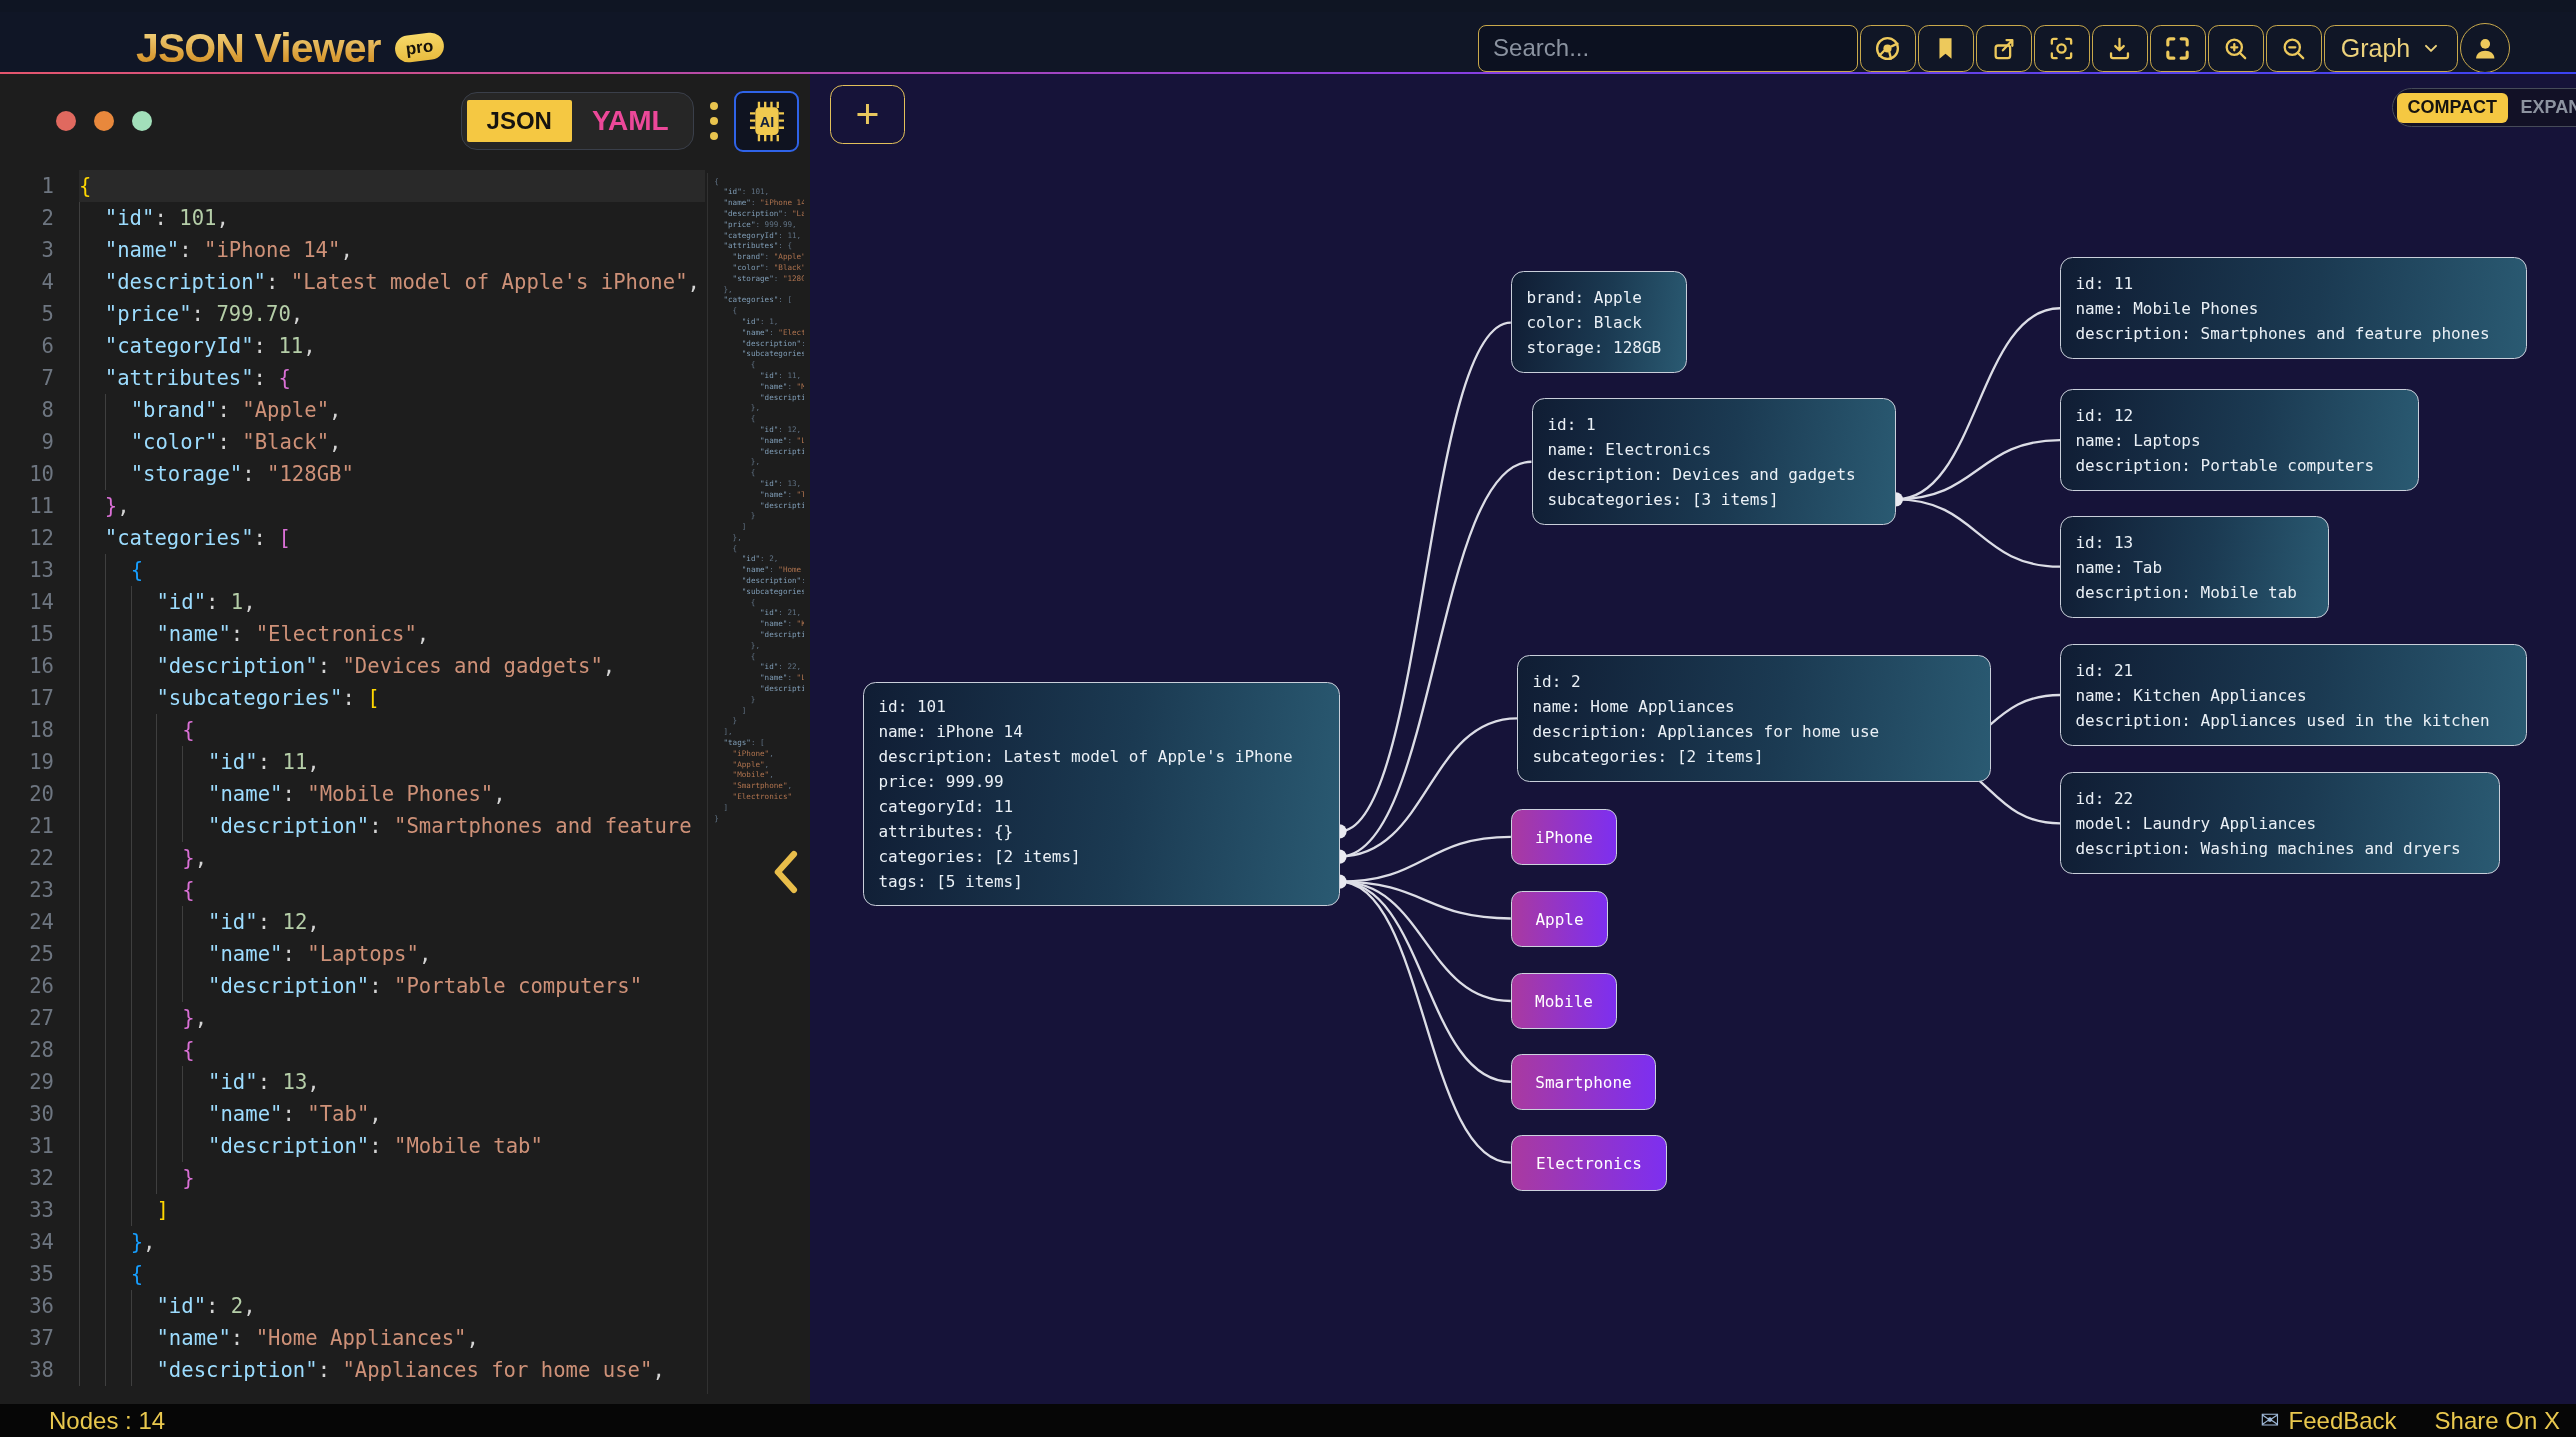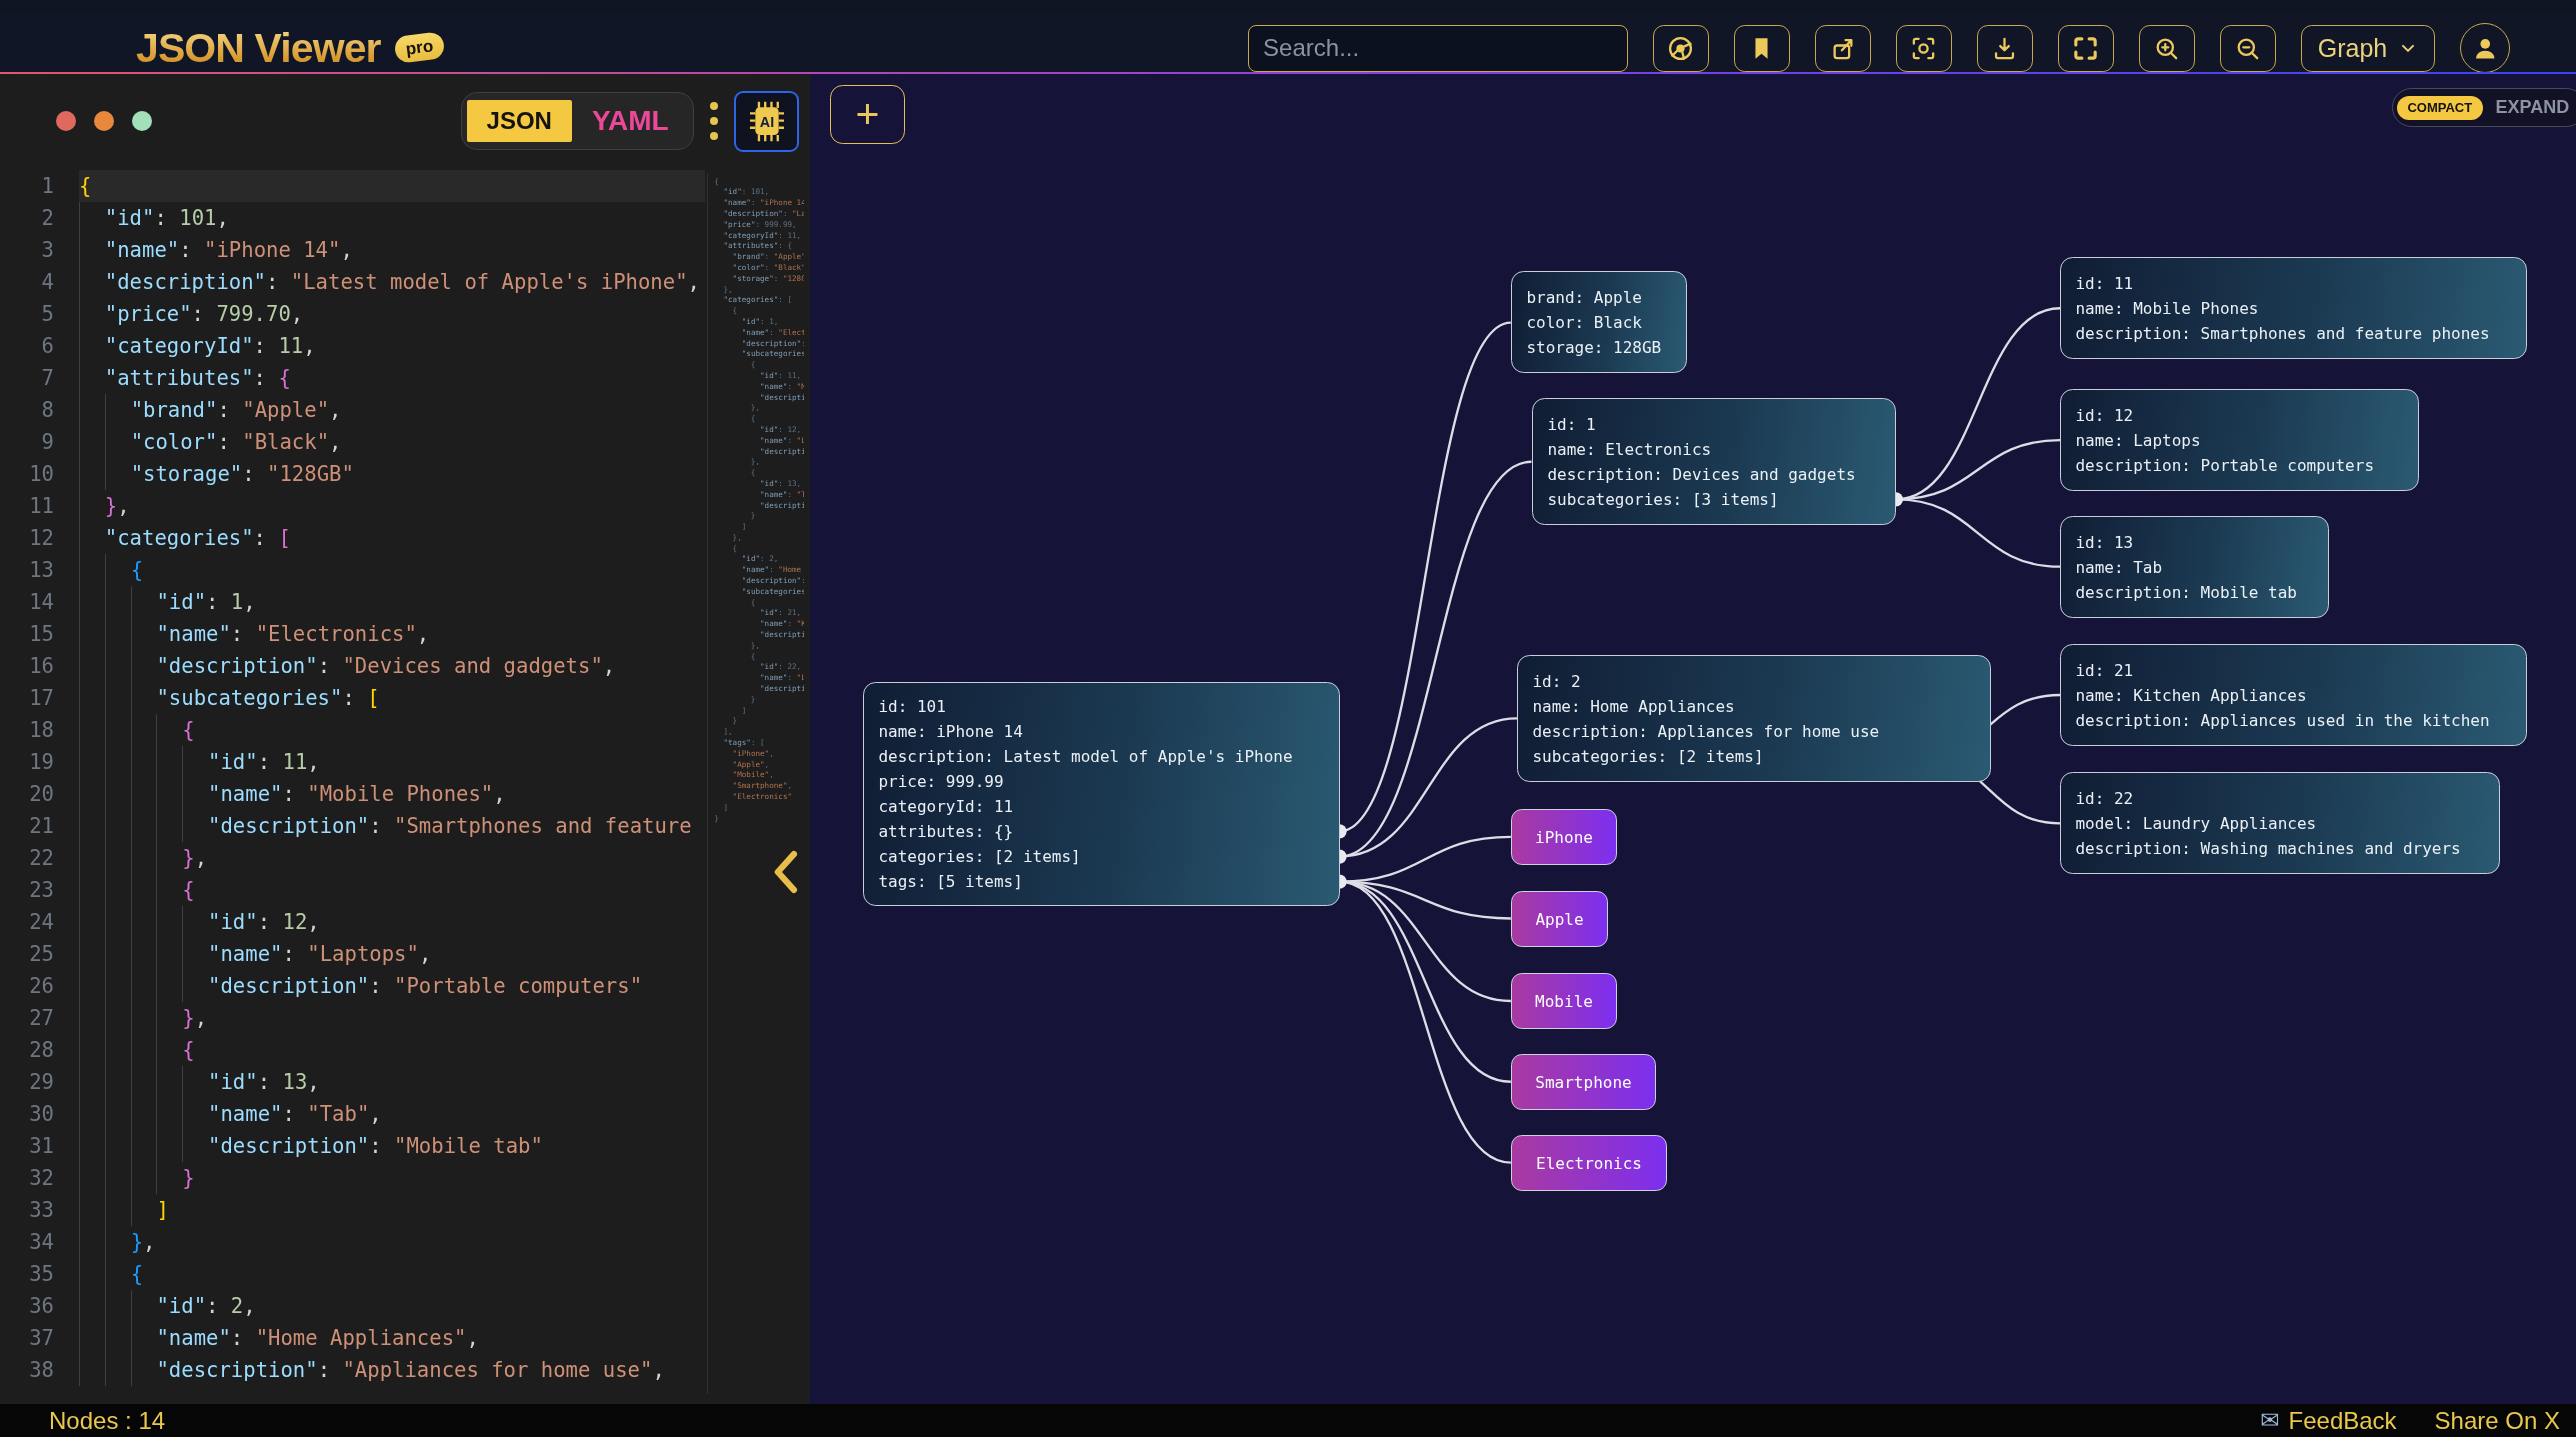--- a/index.html
+++ b/index.html
@@ -11,21 +11,21 @@
             background:#101626; display:flex; align-items:center; }
   #navline { position:absolute; left:0; top:72px; width:2576px; height:2.7px;
              background:linear-gradient(90deg,#e5566d 0%,#8a3fe0 55%,#3b43f2 100%); }
   .logo-wrap { display:flex; align-items:center; gap:14.4px; margin-left:136px; }
   .logo-text { font-size:41px; font-weight:800; letter-spacing:-0.9px;
                background:linear-gradient(180deg,#f6dd8c 0%,#d99b33 70%,#c88b27 100%);
                -webkit-background-clip:text; background-clip:text; color:transparent; }
   .pro-badge { background:linear-gradient(180deg,#f6d867,#e8bc3f); color:#17130a;
                font-size:17px; font-weight:800; padding:3.6px 10.8px; border-radius:897px;
                transform:rotate(-7deg); }
-  .nav-right { margin-left:auto; display:flex; align-items:center; gap:25px; padding-right:66px; }
+  .nav-right { margin-left:auto; display:flex; align-items:center; gap:2px; padding-right:66px; }
   .search-box { width:380px; height:47px; background:#0c1120; border:1.8px solid #c9a94b;
                 border-radius:8px; color:#d6dbe2; font-size:24px; padding:0 14.4px; outline:none; }
   .search-box::placeholder { color:#8b93a0; }
   .nav-btn { width:56px; height:47px; border:1.8px solid #c9a94b; border-radius:10.8px;
              background:transparent; display:flex; align-items:center; justify-content:center;
              cursor:pointer; flex:none; }
   .nav-btn svg { stroke:#edc95c; fill:none; stroke-width:1.9; stroke-linecap:round; stroke-linejoin:round; }
   .view-dd { height:47px; border:1.8px solid #c9a94b; border-radius:10.8px; display:flex;
              align-items:center; gap:10.8px; padding:0 16px; color:#ecd27c; font-size:25px;
              cursor:pointer; }
@@ -81,22 +81,22 @@
           border:1.8px solid #cdd2de; border-radius:10.8px; display:flex; align-items:center;
           justify-content:center; color:#fff; font-family:"DejaVu Sans Mono", monospace;
           font-size:16px; cursor:pointer; }
   #plus-btn { position:absolute; left:20px; top:10.8px; width:75px; height:59px;
               border:1.8px solid #e2c05a; border-radius:12.6px; background:transparent;
               color:#e8c75e; font-size:41px; font-weight:300; line-height:1;
               display:flex; align-items:center; justify-content:center; cursor:pointer; }
   #layout-toggle { position:absolute; left:1582px; top:14.4px; height:39px; border:1.8px solid #464b58;
                    border-radius:20px; background:rgba(16,16,24,.55); display:flex;
                    align-items:center; padding:3.6px; }
-  .compact-btn { background:#f5c842; color:#151310; font-size:13px; font-weight:800;
-                 padding:4.5px 10.8px; border-radius:13px; border:none; cursor:pointer; }
+  .compact-btn { background:#f5c842; color:#151310; font-size:18px; font-weight:800;
+                 padding:4.5px 10.8px; border-radius:6px; border:none; cursor:pointer; }
   .expand-btn  { background:transparent; color:#8d93a0; font-size:18px; font-weight:800;
                  padding:4.5px 12.6px; border:none; cursor:pointer; }
 
   
   #statusbar { position:absolute; left:0; bottom:0; width:2576px; height:33px; background:#060606;
                display:flex; align-items:center; justify-content:space-between;
                padding:0 16px 0 49px; }
   .status-left { color:#e9c84e; font-size:24px; }
   .status-right { display:flex; align-items:center; gap:38px; }
   .feedback-link { color:#e9c84e; font-size:24px; display:flex; align-items:center; gap:9px;

